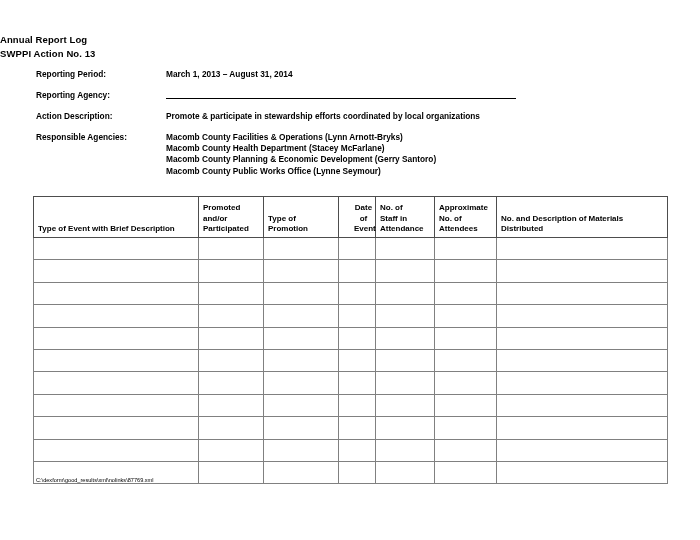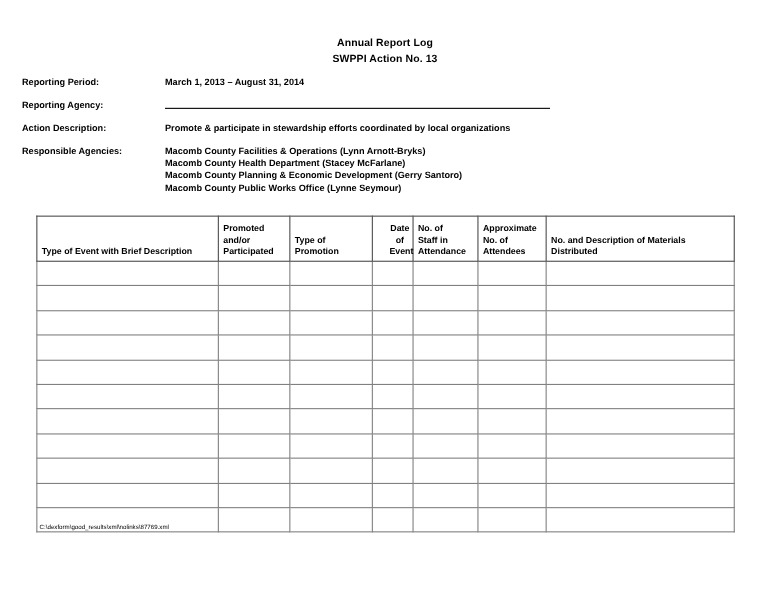--- a/index.html
+++ b/index.html
@@ -21,33 +21,32 @@
     inset: 0;
     background: #ffffff;
   }
 
   
   .doc-title {
     position: absolute;
     top: 33px;
     left: 0;
     width: 700px;
-    text-align: center;
     font-size: 9.5px;
     font-weight: bold;
     line-height: 13.5px;
     letter-spacing: 0.1px;
   }
   .doc-title div { white-space: nowrap; }
 
   
   .fields {
     position: absolute;
     top: 69px;
-    left: 20px;
+    left: 36px;
     width: 640px;
   }
   .field-row {
     position: relative;
     display: flex;
     align-items: flex-start;
     margin-bottom: 10px;
   }
   .field-label {
     width: 130px;

